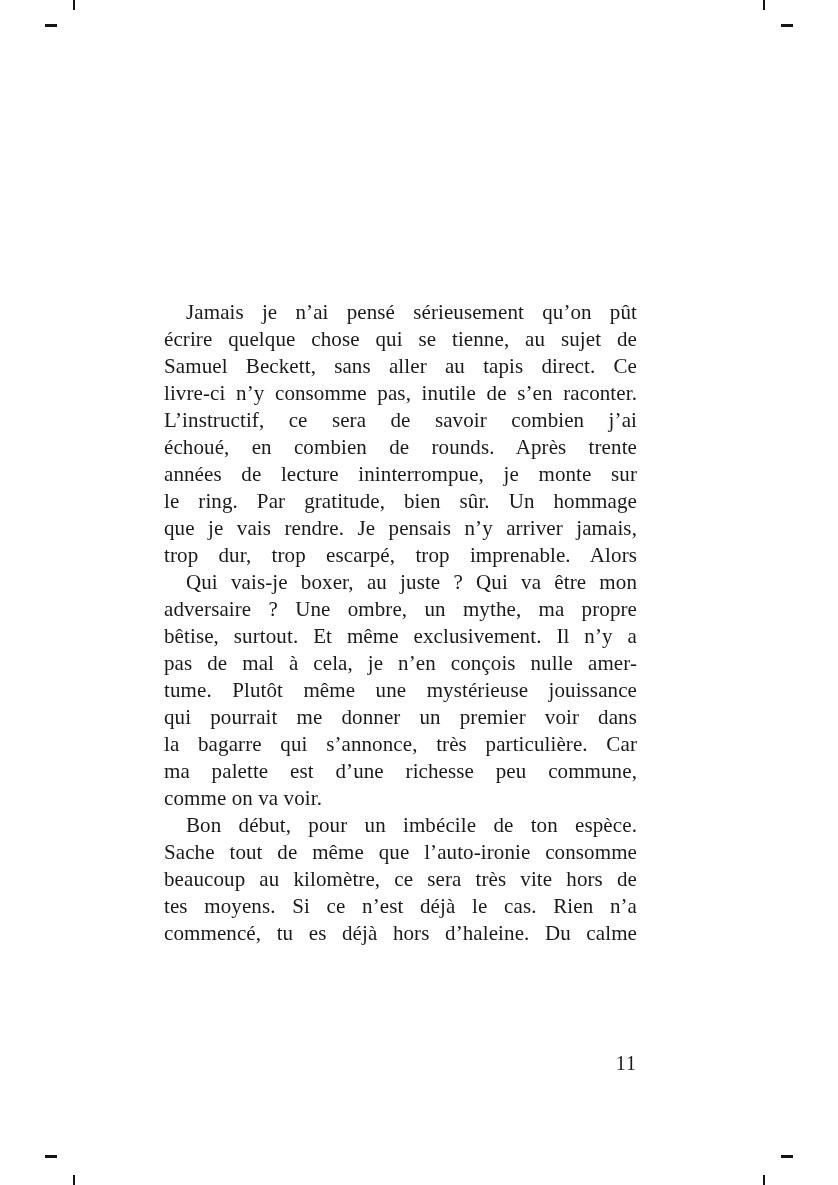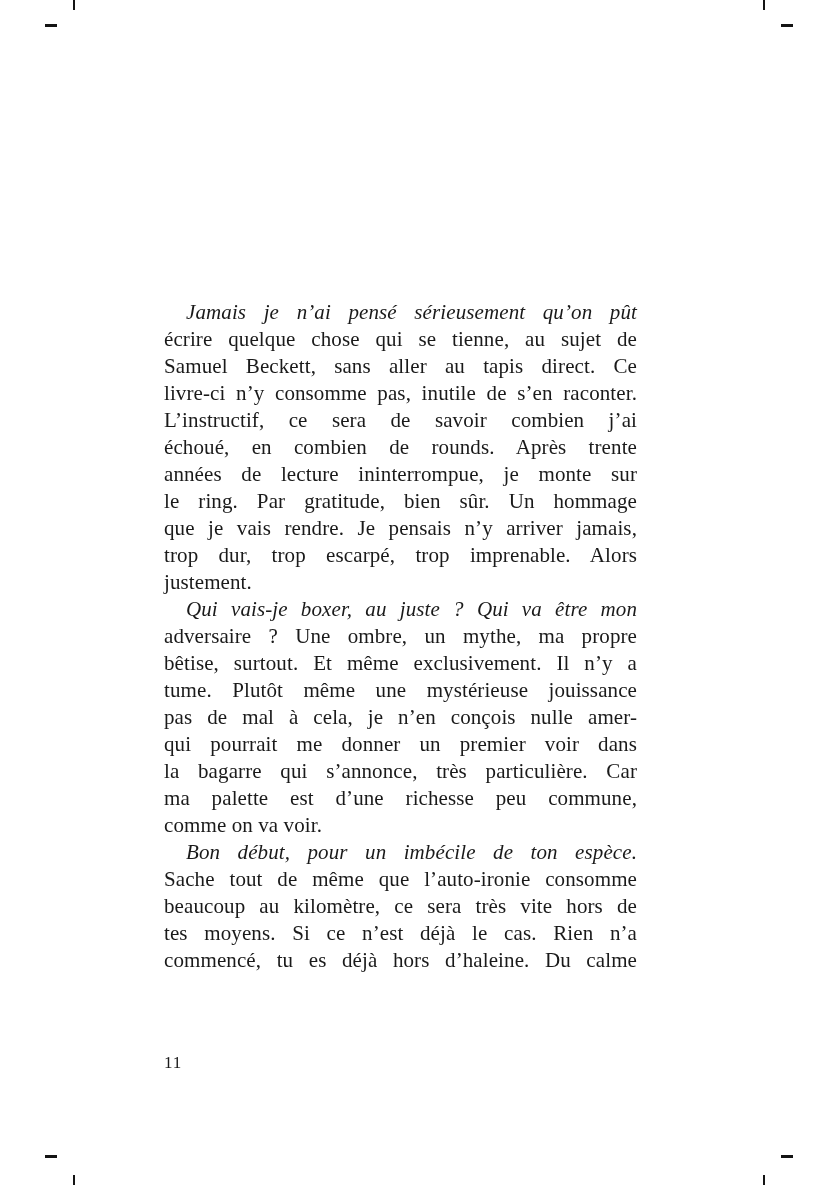--- a/index.html
+++ b/index.html
@@ -47,31 +47,30 @@
     text-align: justify;
     text-align-last: justify;
     white-space: normal;
   }
   .ln.left {
     text-align: left;
     text-align-last: left;
   }
   .ln.ind {
     text-indent: 22px;
-    font-style: italic;
   }
 
   
   .folio {
     position: absolute;
     left: 164px;
     top: 1053px;
     width: 473px;
-    text-align: left;
-    font-size: 17px;
+    text-align: right;
+    font-size: 20px;
     line-height: 20px;
     letter-spacing: 1px;
     font-family: Liberation Serif, serif;
   }
 </style>
 </head>
 <body>
 
 <div class="sheet">
 
@@ -90,29 +89,28 @@
       <div class="ln ind">Jamais je n’ai pensé sérieusement qu’on pût</div>
       <div class="ln">écrire quelque chose qui se tienne, au sujet de</div>
       <div class="ln">Samuel Beckett, sans aller au tapis direct. Ce</div>
       <div class="ln">livre-ci n’y consomme pas, inutile de s’en raconter.</div>
       <div class="ln">L’instructif, ce sera de savoir combien j’ai</div>
       <div class="ln">échoué, en combien de rounds. Après trente</div>
       <div class="ln">années de lecture ininterrompue, je monte sur</div>
       <div class="ln">le ring. Par gratitude, bien sûr. Un hommage</div>
       <div class="ln">que je vais rendre. Je pensais n’y arriver jamais,</div>
       <div class="ln">trop dur, trop escarpé, trop imprenable. Alors</div>
-      <div class="ln left">justement.</div>
     </div>
 
     <div class="para">
       <div class="ln ind">Qui vais-je boxer, au juste&nbsp;? Qui va être mon</div>
       <div class="ln">adversaire&nbsp;? Une ombre, un mythe, ma propre</div>
       <div class="ln">bêtise, surtout. Et même exclusivement. Il n’y a</div>
+      <div class="ln">pas de mal à cela, je n’en conçois nulle amer-</div>
       <div class="ln">tume. Plutôt même une mystérieuse jouissance</div>
-      <div class="ln">pas de mal à cela, je n’en conçois nulle amer-</div>
       <div class="ln">qui pourrait me donner un premier voir dans</div>
       <div class="ln">la bagarre qui s’annonce, très particulière. Car</div>
       <div class="ln">ma palette est d’une richesse peu commune,</div>
       <div class="ln left">comme on va voir.</div>
     </div>
 
     <div class="para">
       <div class="ln ind">Bon début, pour un imbécile de ton espèce.</div>
       <div class="ln">Sache tout de même que l’auto-ironie consomme</div>
       <div class="ln">beaucoup au kilomètre, ce sera très vite hors de</div>

